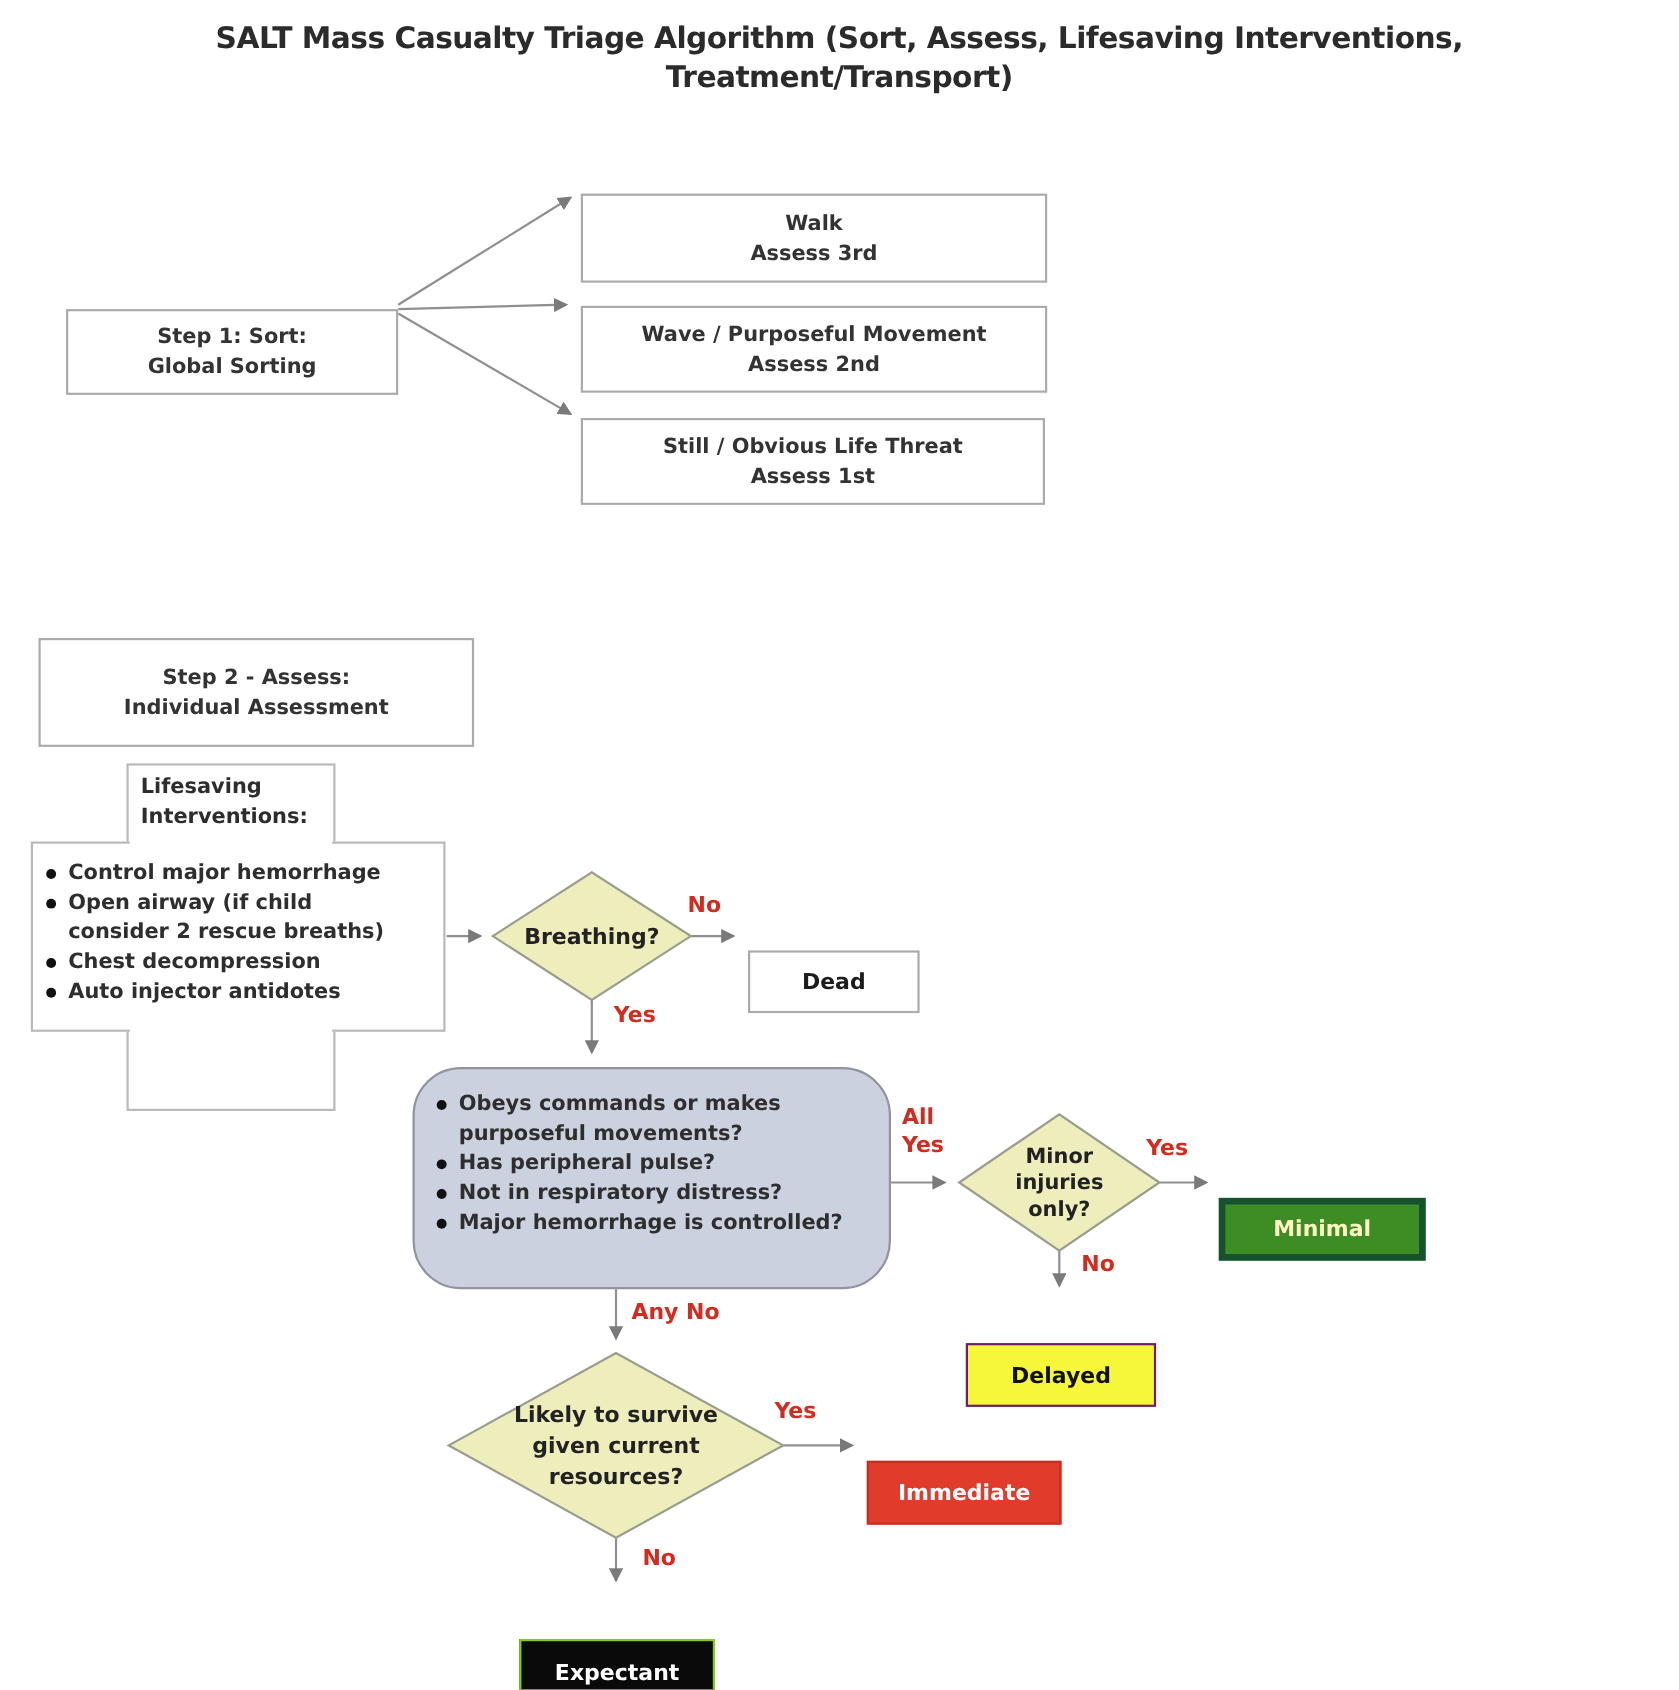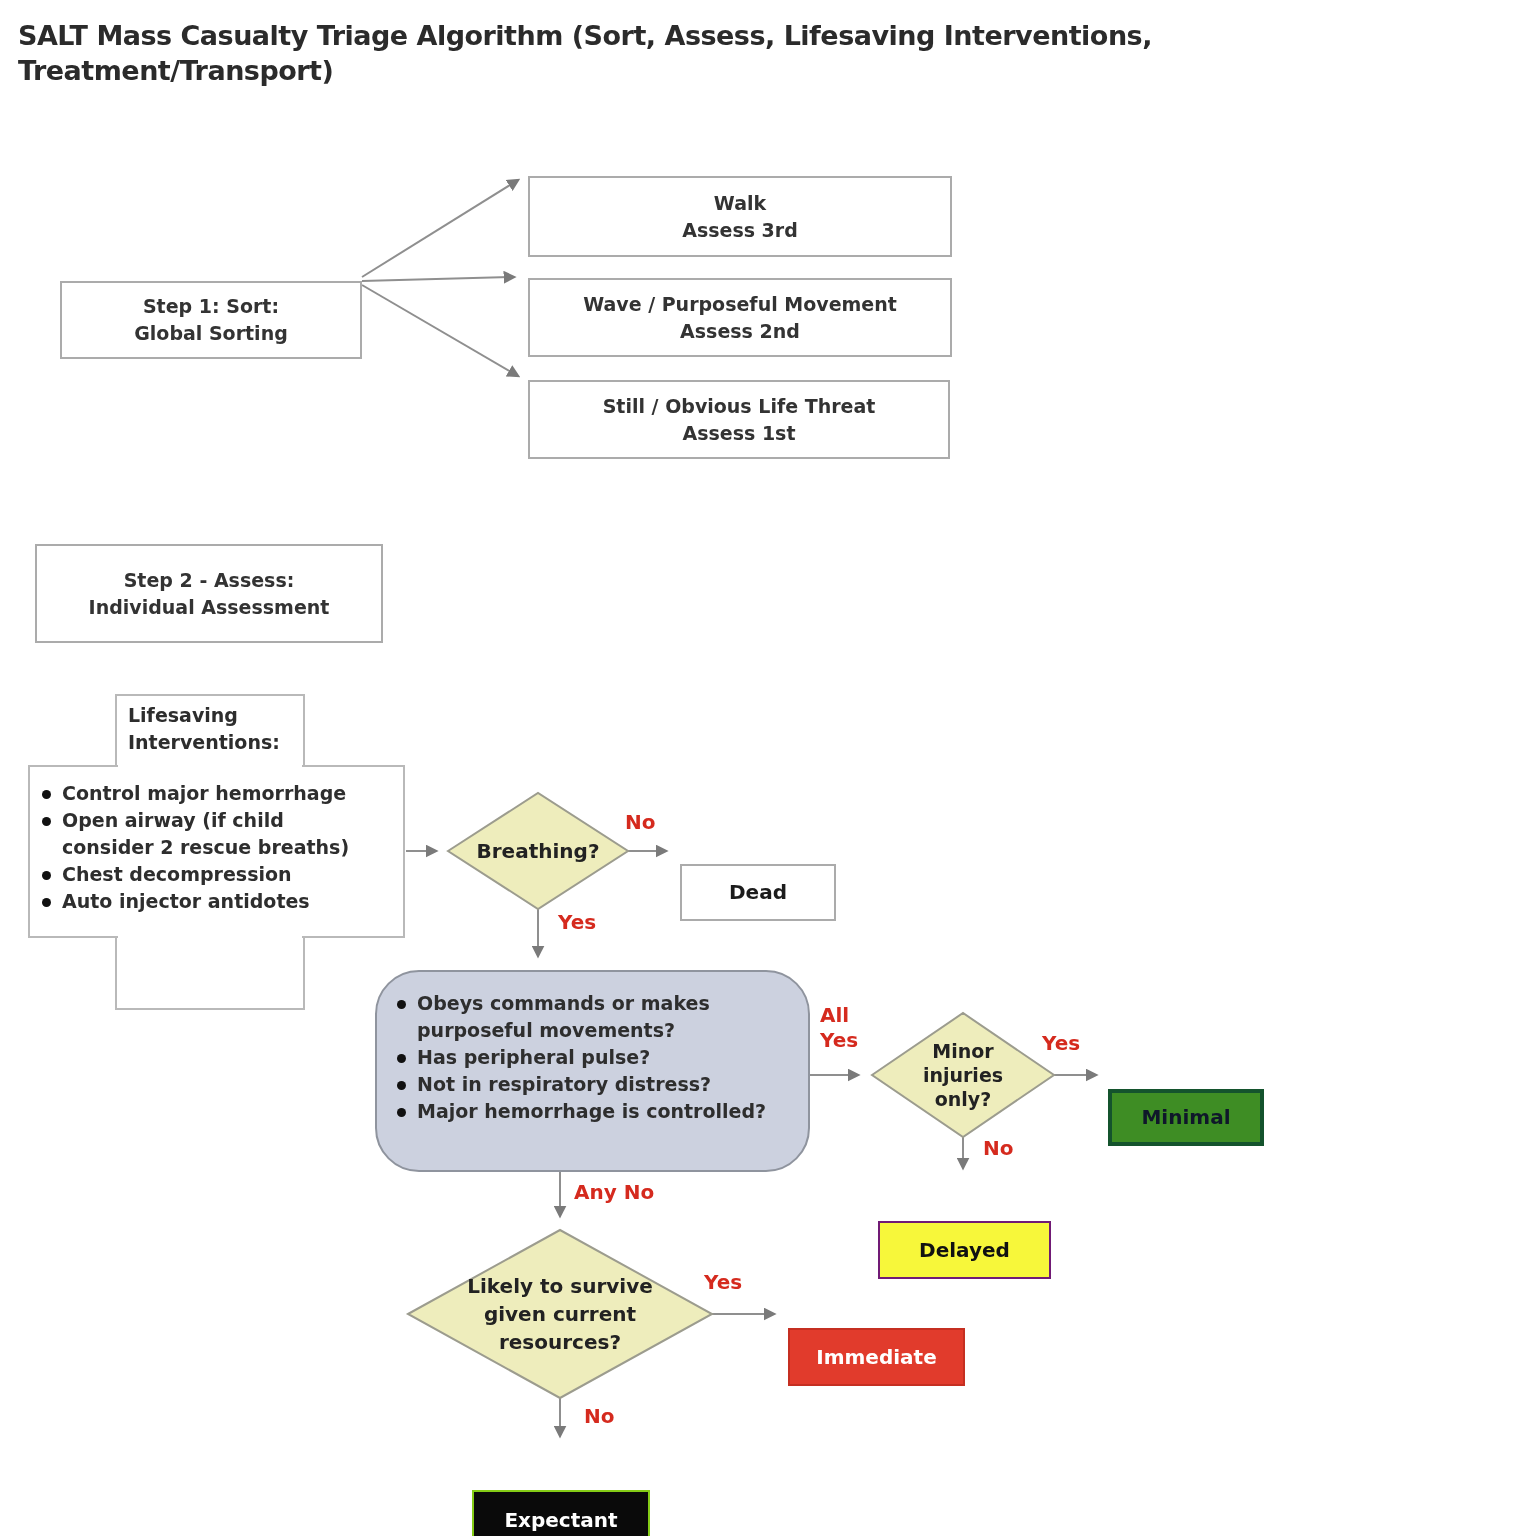--- a/index.html
+++ b/index.html
@@ -6,21 +6,21 @@
   html, body { background: #ffffff; }
   body {
     position: relative;
     width: 1526px;
     height: 1536px;
     font-family: "DejaVu Sans", "Liberation Sans", sans-serif;
     color: #2d2d2d;
     overflow: hidden;
   }
   .abs { position: absolute; }
-  .pre { white-space: pre-line; }
+  .pre { white-space: pre-line; text-align: center; }
 
   #title {
     left: 18px; top: 18px; width: 1490px;
     font-size: 27px; font-weight: bold; line-height: 1.3;
     letter-spacing: -0.5px; color: #2b2b2b;
     z-index: 5;
   }
 
   svg.overlay { left: 0; top: 0; width: 1526px; height: 1536px; z-index: 1; }
 
@@ -62,24 +62,24 @@
     z-index: 3;
   }
   #breathing-label { left: 448px; top: 793px; width: 180px; height: 116px; font-size: 20px; }
   #minor-label     { left: 872px; top: 1013px; width: 182px; height: 124px; font-size: 19px; line-height: 24px; }
   #survive-label   { left: 408px; top: 1230px; width: 304px; height: 168px; font-size: 20px; line-height: 28px; }
 
   #step1-box { left: 60px;  top: 240px; width: 302px; height: 78px; }
   #walk-box  { left: 528px; top: 135px; width: 424px; height: 81px; }
   #wave-box  { left: 528px; top: 237px; width: 424px; height: 79px; }
   #still-box { left: 528px; top: 339px; width: 422px; height: 79px; }
-  #step2-box { left: 35px;  top: 503px; width: 348px; height: 99px; }
+  #step2-box { left: 35px;  top: 539px; width: 396px; height: 99px; }
   #dead-box  { left: 680px; top: 823px; width: 156px; height: 57px; font-size: 20px; color:#1c1c1c;text-align:right; }
 
-  #minimal-box   { left: 1108px; top: 1048px; width: 156px; height: 57px; background: #3e8d24; border: 4px solid #14532d; color: #0f172a; font-size: 20px; }
+  #minimal-box   { left: 1108px; top: 1048px; width: 188px; height: 57px; background: #3e8d24; border: 6px solid #14532d; color: #fef9c3; font-size: 20px; }
   #delayed-box   { left: 878px;  top: 1180px; width: 173px; height: 58px; background: #f7f73a; border: 2px solid #701a75; color: #111111; font-size: 20px; }
   #immediate-box { left: 788px;  top: 1287px; width: 177px; height: 58px; background: #e13b2c; border: 2px solid #c52f21; color: #ffffff; font-size: 20px; }
   #expectant-box { left: 472px;  top: 1449px; width: 178px; height: 60px; background: #0a0a0a; border: 2px solid #84cc16; color: #ffffff; font-size: 20px; }
 
   .rlabel {
     position: absolute; color: #d52a1e; font-weight: bold;
     font-size: 20px; line-height: 25px; z-index: 5; white-space: pre-line;
   }
   #lbl-breathing-no  { left: 625px;  top: 810px; }
   #lbl-breathing-yes { left: 558px;  top: 910px; }

